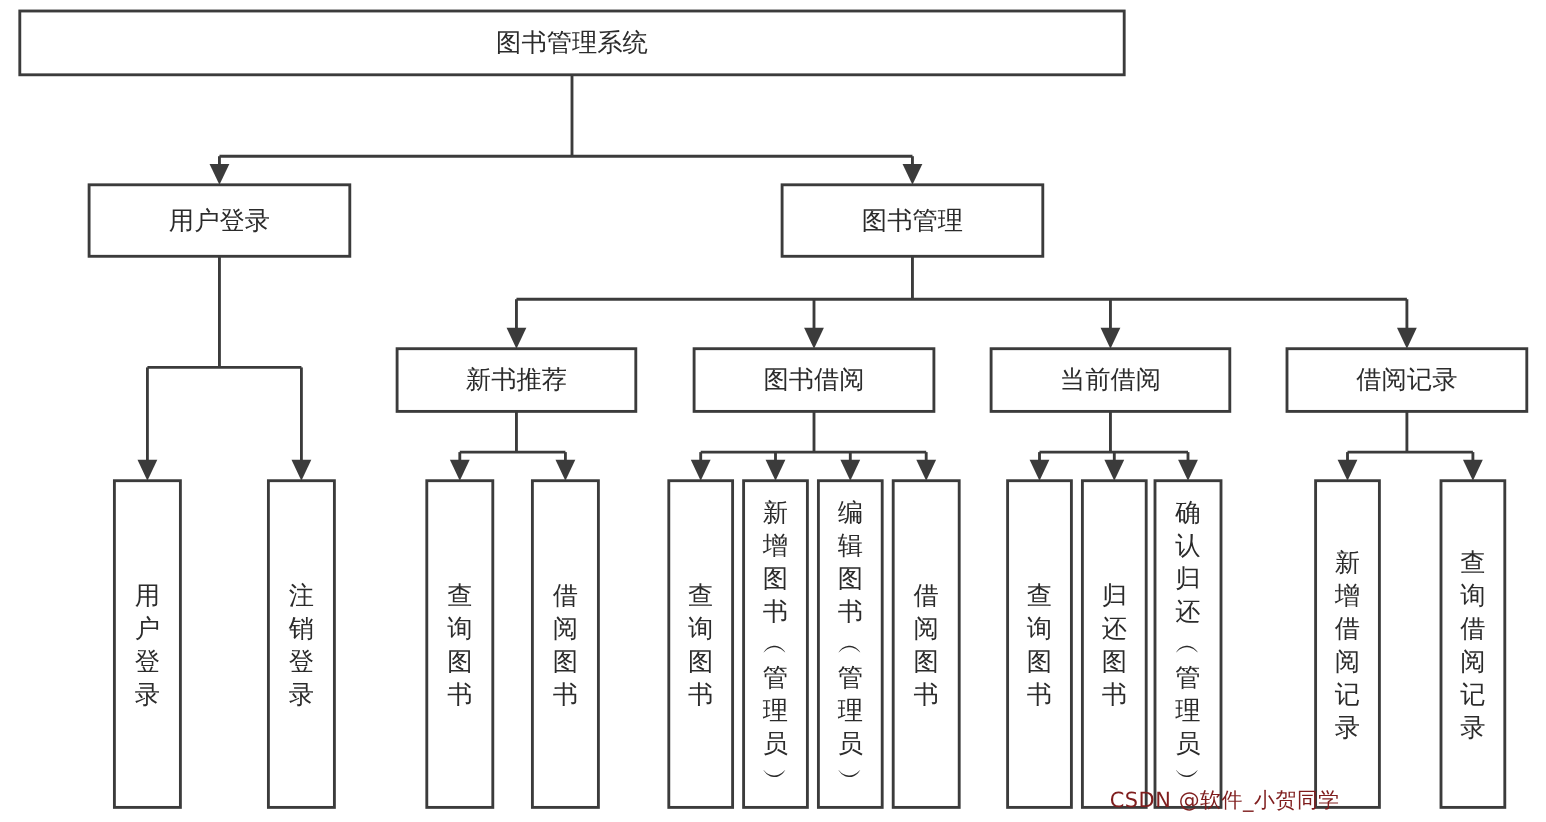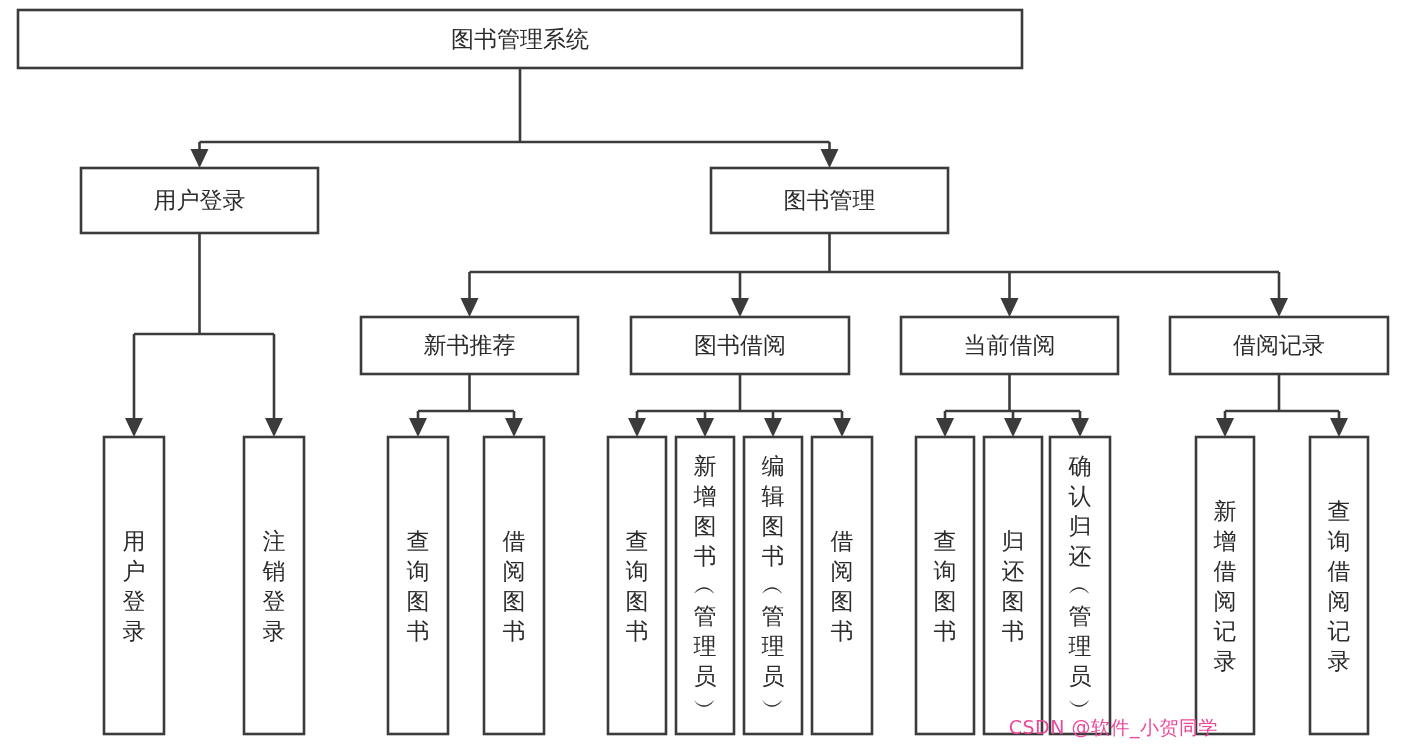--- a/index.html
+++ b/index.html
@@ -56,21 +56,21 @@
   .arrow-head {
     fill: #3b3b3b;
     stroke: none;
   }
   .watermark {
     position: absolute;
     right: 8px;
     bottom: 6px;
     font-family: "DejaVu Sans", "Liberation Sans", sans-serif;
     font-size: 19px;
-    color: #ec4899;
+    color: #7f1d1d;
     letter-spacing: 0.5px;
     user-select: none;
     pointer-events: none;
   }
 </style>
 </head>
 <body>
 
 <div id="diagram-root">
   <svg class="diagram-canvas" id="svg-canvas" viewBox="0 0 1405 747" xmlns="http://www.w3.org/2000/svg">

